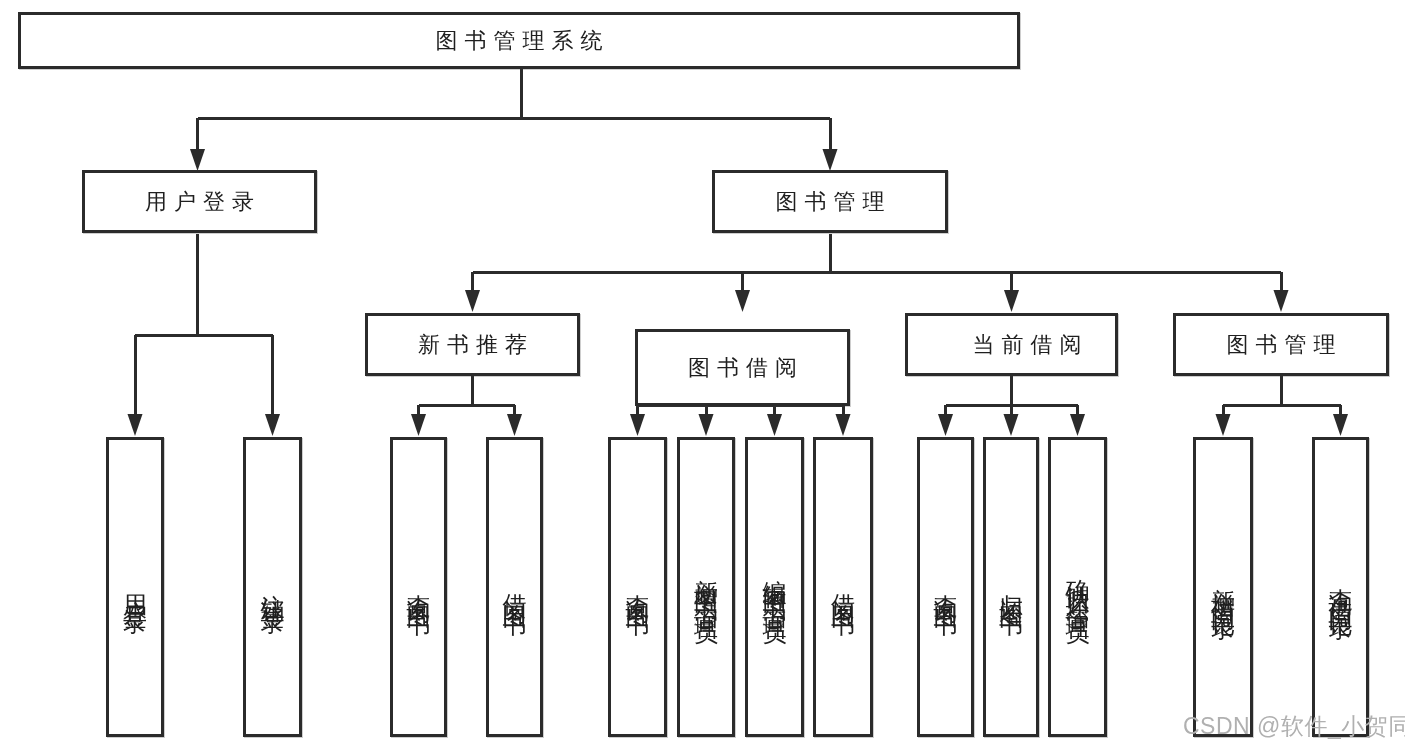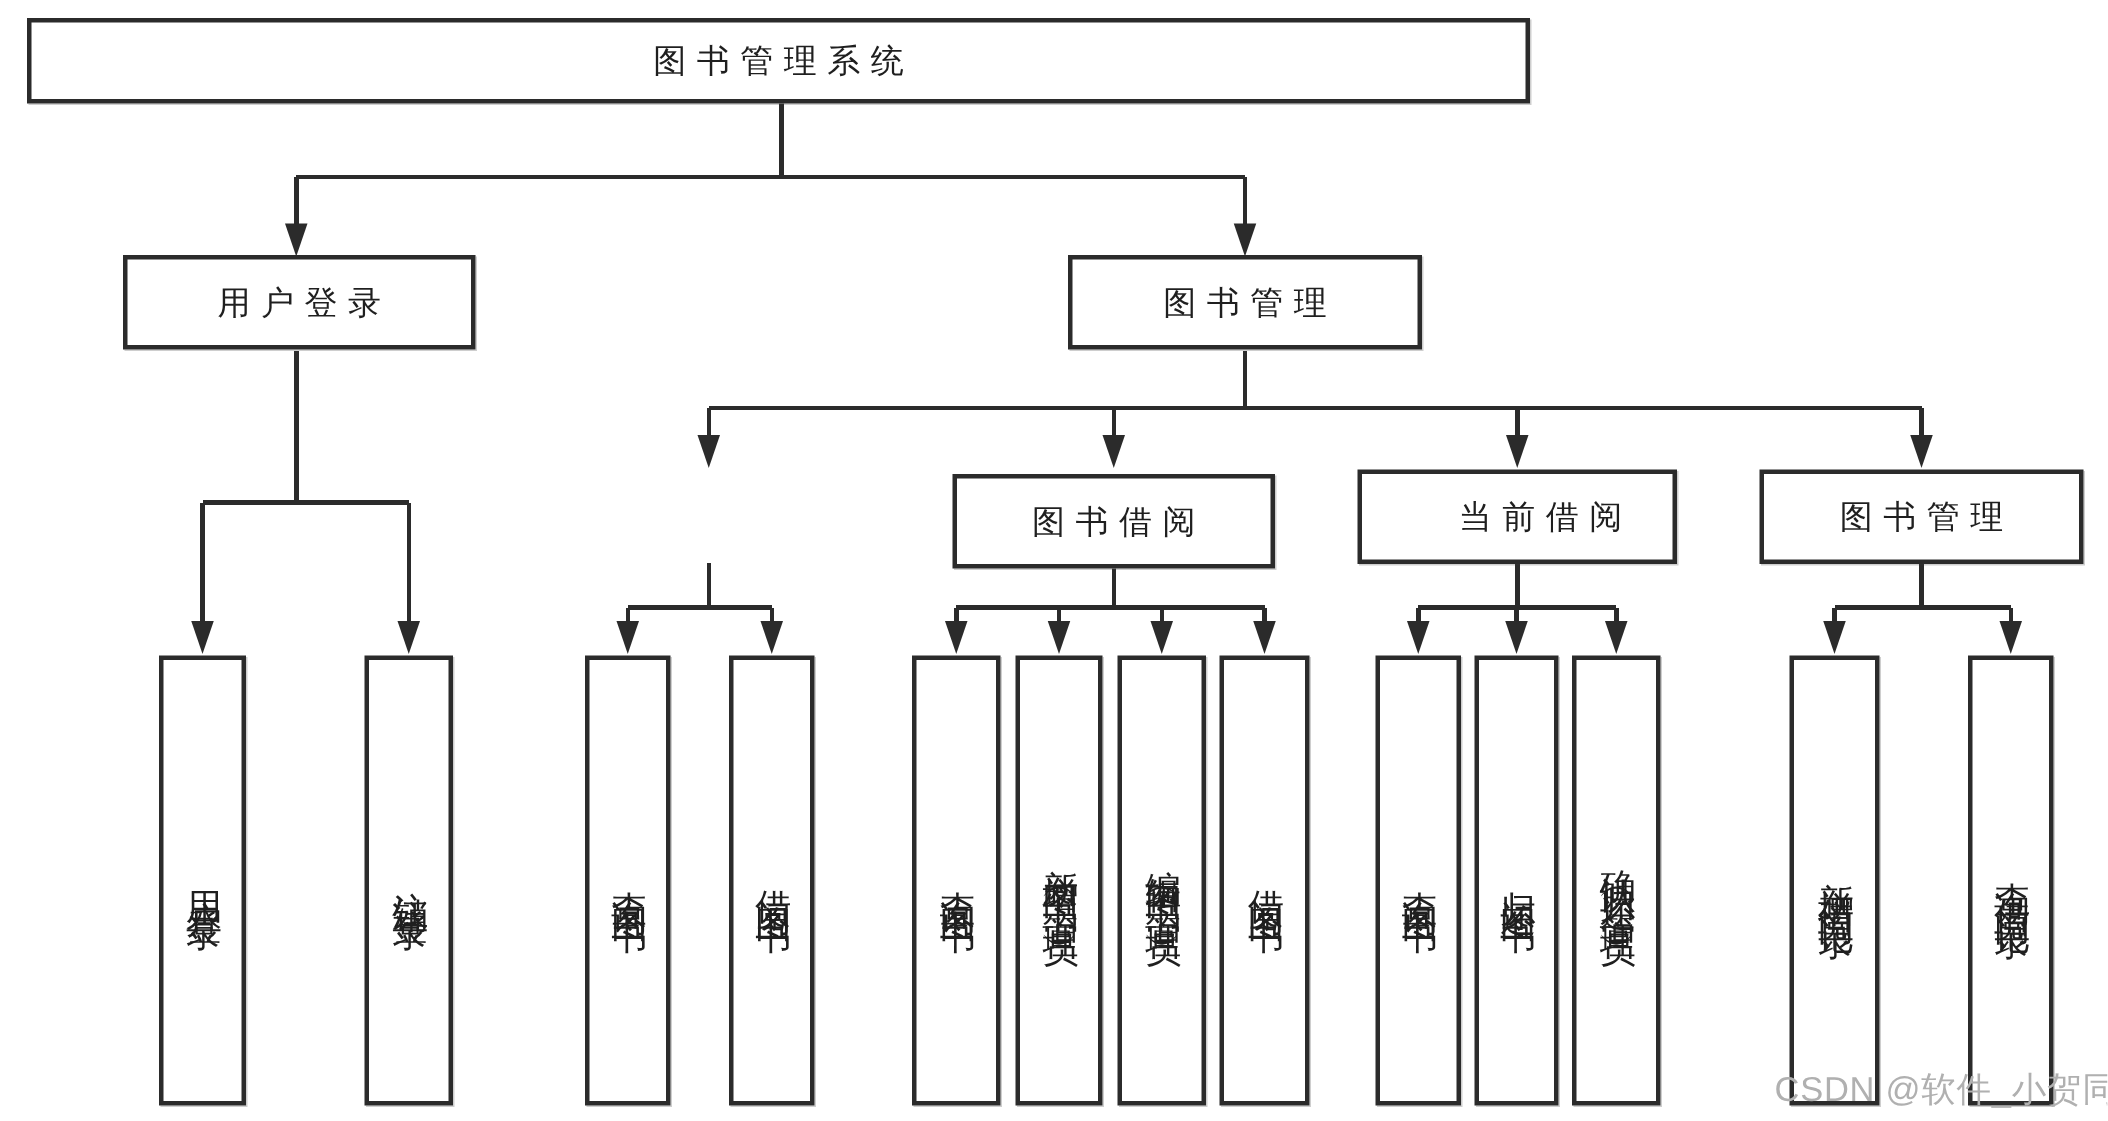--- a/index.html
+++ b/index.html
@@ -95,21 +95,24 @@
     <span class="hlabel">图书管理系统</span>
   </div>
 
   <div class="node" style="left:82px; top:170px; width:235px; height:63px;">
     <span class="hlabel">用户登录</span>
   </div>
   <div class="node" style="left:712px; top:170px; width:236px; height:63px;">
     <span class="hlabel">图书管理</span>
   </div>
 
-  <div class="node" style="left:635px; top:316px; width:215px; height:63px;">
+  <div class="node" style="left:365px; top:313px; width:215px; height:63px;">
+    <span class="hlabel">新书推荐</span>
+  </div>
+  <div class="node" style="left:635px; top:329px; width:215px; height:77px;">
     <span class="hlabel">图书借阅</span>
   </div>
   <div class="node" style="left:905px; top:313px; width:213px; height:63px;padding-left:31px;">
     <span class="hlabel">当前借阅</span>
   </div>
   <div class="node" style="left:1173px; top:313px; width:216px; height:63px;">
     <span class="hlabel">图书管理</span>
   </div>
 
   <div class="node leaf" style="left:106px; width:58px;">

